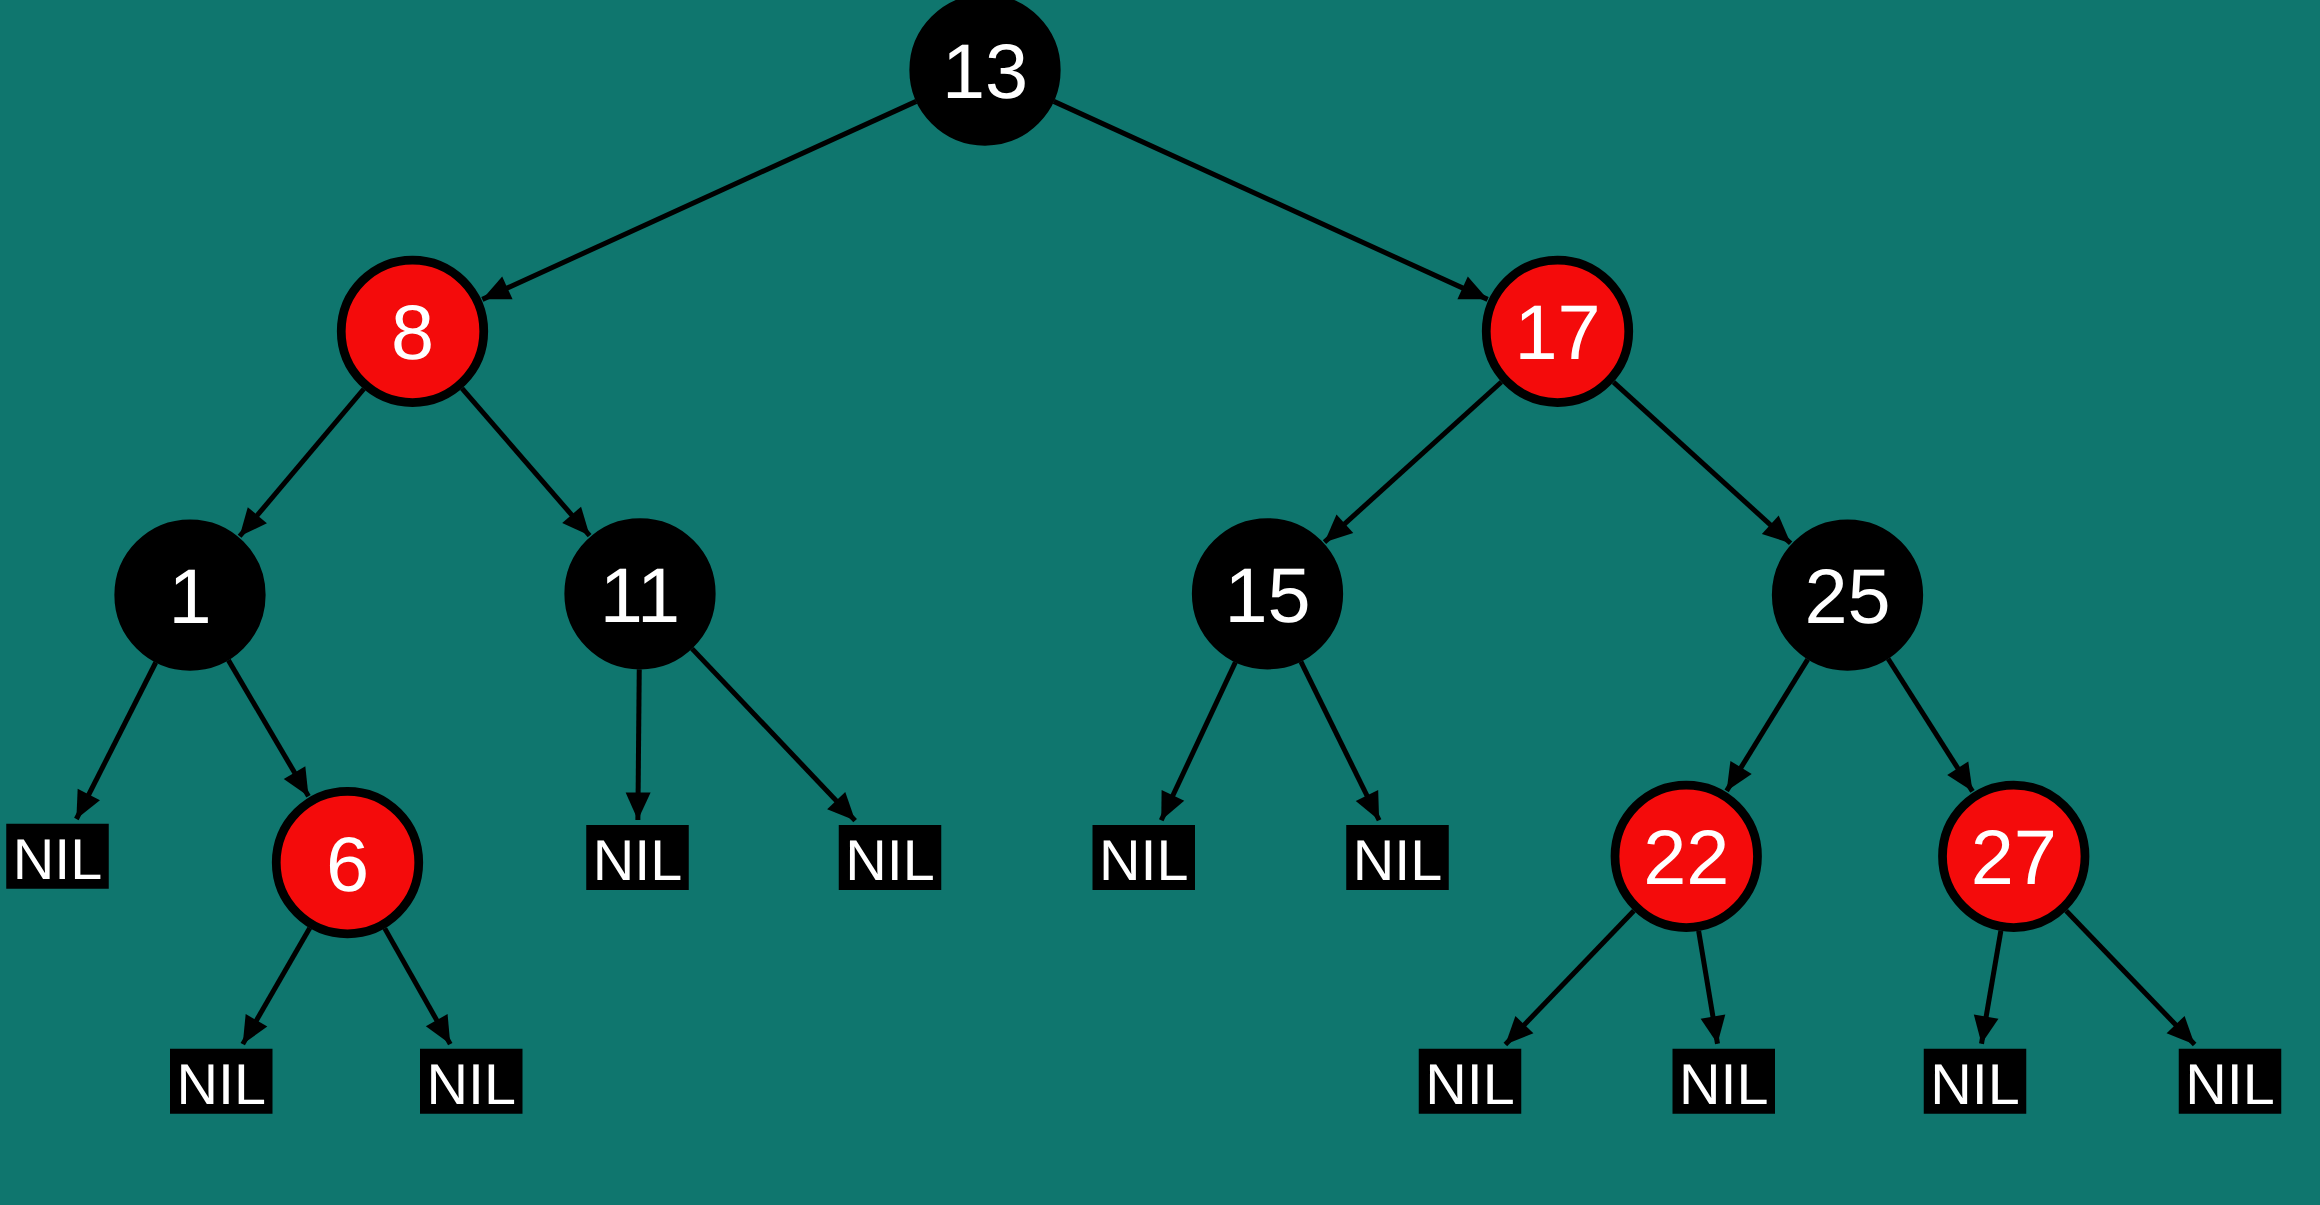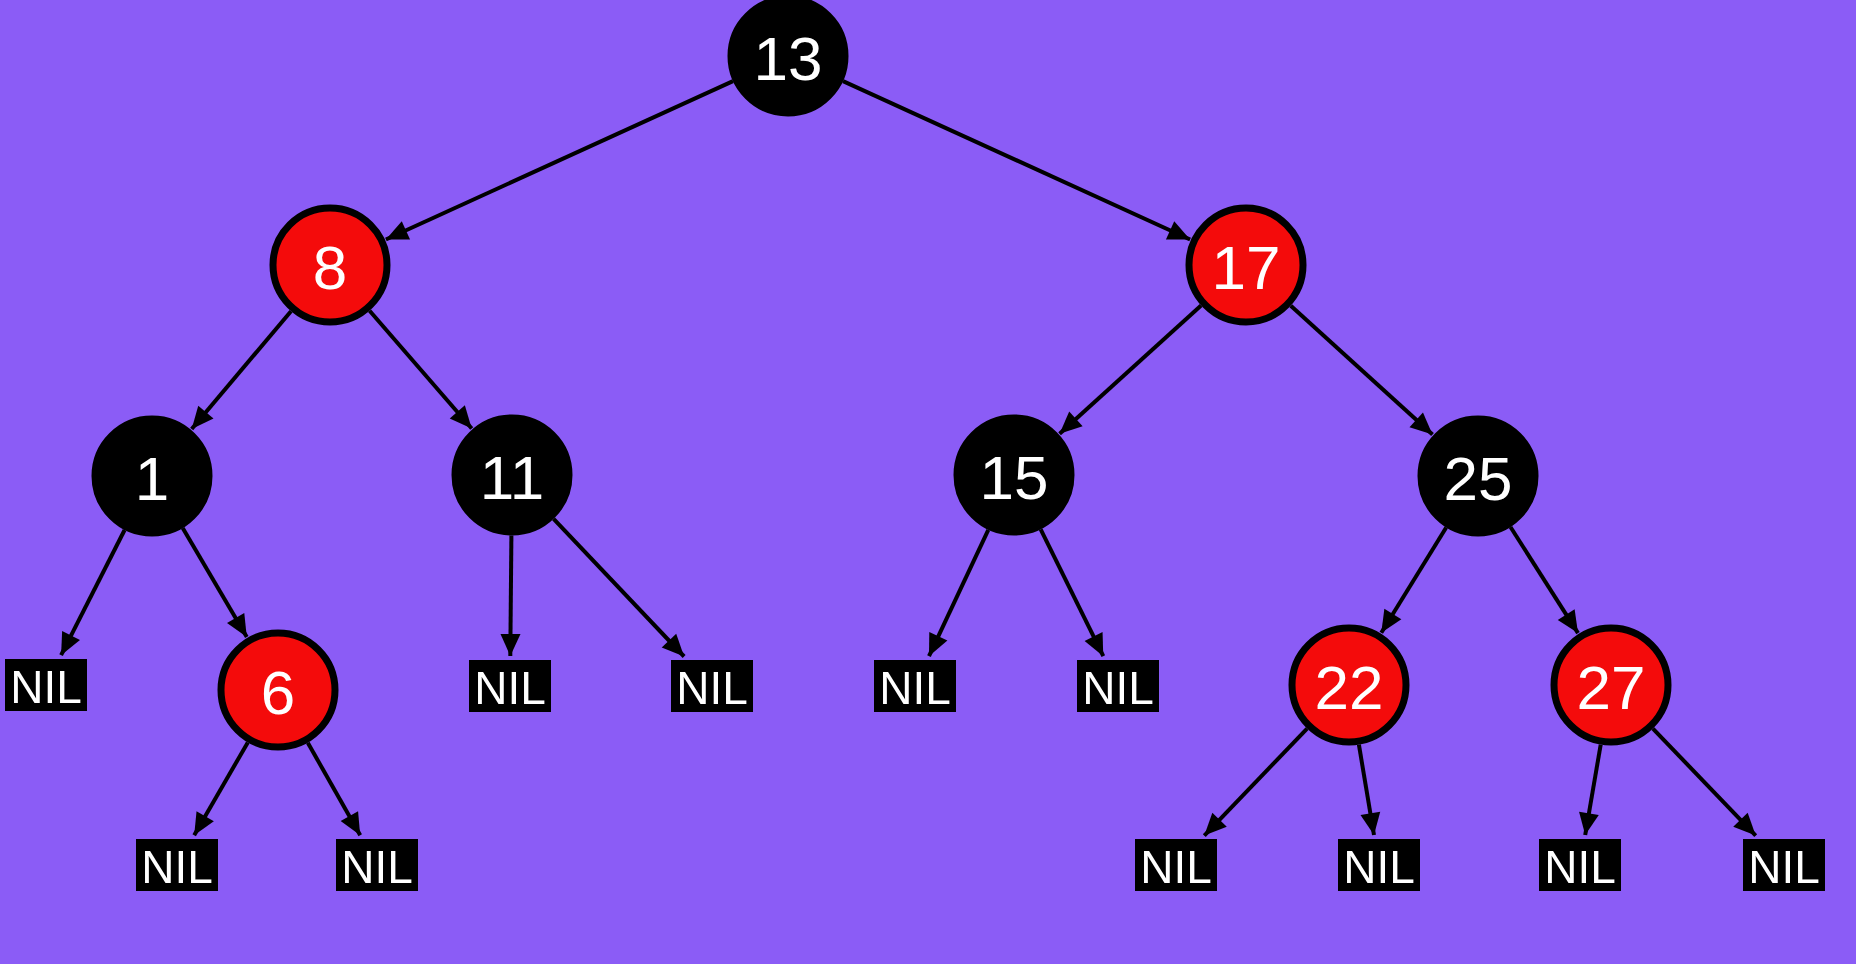--- a/index.html
+++ b/index.html
@@ -4,21 +4,21 @@
 <style>
   html, body {
     margin: 0;
     padding: 0;
     background: #ffffff;
   }
   .canvas-wrap {
     width: 1856px;
     height: 964px;
     position: relative;
-    background: #8b5cf6;
+    background: #0f766e;
     overflow: hidden;
   }
   svg text {
     font-family: "Liberation Sans", sans-serif;
     fill: #ffffff;
     text-anchor: middle;
     user-select: none;
   }
   svg .node-label { font-size: 62px; }
   svg .nil-label  { font-size: 46px; }

